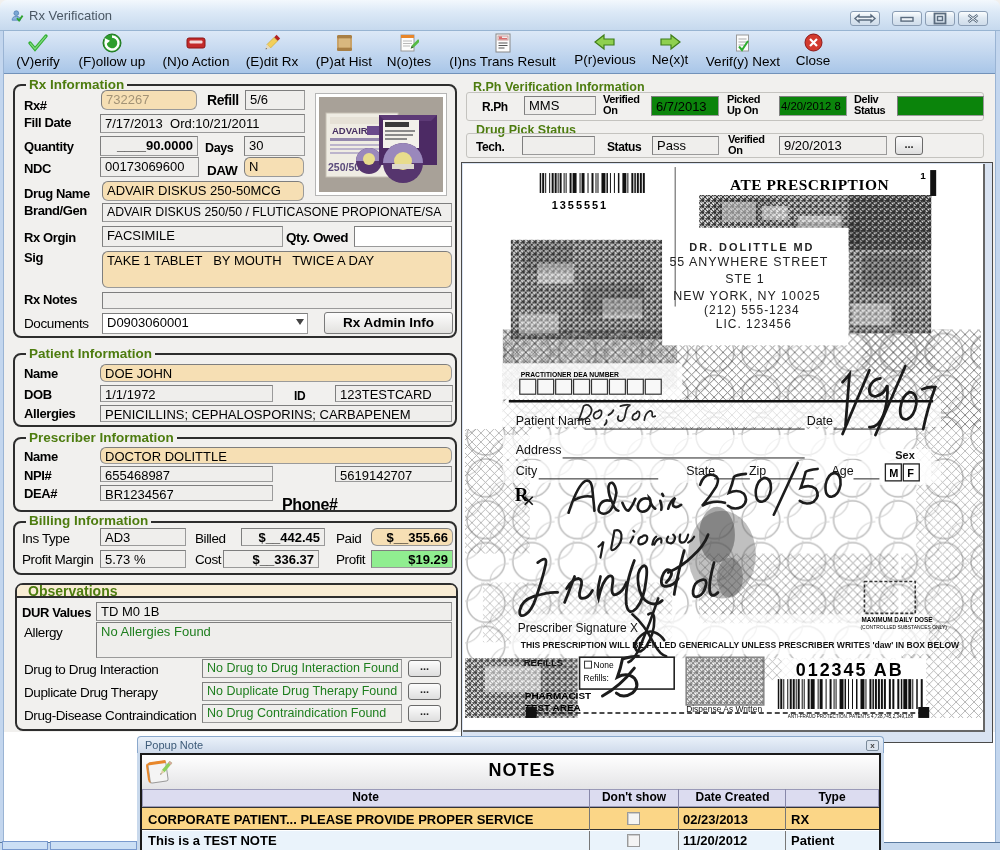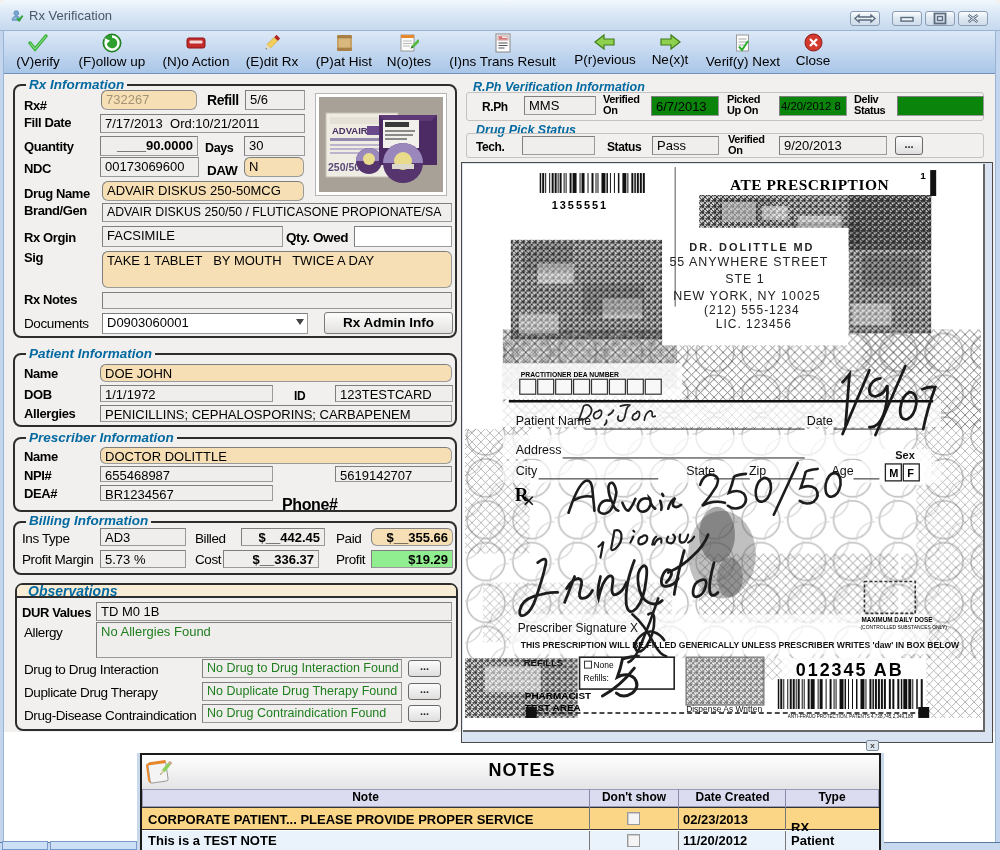--- a/index.html
+++ b/index.html
@@ -12,21 +12,21 @@
 #toolbar{left:0;top:31px;width:1000px;height:43px;background:linear-gradient(#dcE8f7 0%,#c6d9f0 45%,#a9c6e8 100%);border-bottom:1px solid #7292ba;}
 .tbi{top:33px;text-align:center;font-size:13.5px;color:#000;}
 .tbi .lbl{display:block;margin-top:1px;}
 .tbi svg{display:block;margin:0 auto;}
 
 #bleft{left:0;top:31px;width:4px;height:819px;background:#c3d6ee;border-right:1px solid #9ab4d4;}
 #bright{left:995px;top:31px;width:5px;height:819px;background:#c3d6ee;border-left:1px solid #9ab4d4;}
 #bbot{left:0;top:842px;width:1000px;height:8px;background:#c7d9ee;border-top:1px solid #5a7aa0;}
 
 .grp{border:2px solid #2d2d2d;border-radius:8px;background:#f1f0ee;}
-.gtitle{font-weight:bold;color:#0369a1;font-size:13.5px;background:#f1f0ee;padding:0 3px;font-style:italic;}
+.gtitle{font-weight:bold;color:#4d7c0f;font-size:13.5px;background:#f1f0ee;padding:0 3px;}
 .lab{font-size:13px;color:#000;font-weight:bold;white-space:nowrap;letter-spacing:-0.4px;}
 .lab2{font-size:13.5px;color:#000;white-space:nowrap;letter-spacing:-0.4px;}
 .fld{background:#efeeec;border:1px solid #9a9a9a;border-top-color:#7e7e7e;border-left-color:#7e7e7e;font-size:13px;color:#000;padding:1px 4px;white-space:nowrap;overflow:hidden;}
 .tan{background:#f6dfb4;border-radius:6px;}
 .grn{background:#0b840b;}
 .money{font-weight:bold;text-align:right;}
 .dots{border:1px solid #6a6a6a;border-radius:3px;background:linear-gradient(#fcfcfc,#dedede);text-align:center;font-weight:bold;font-size:11px;color:#222;line-height:11px;}
 .greentxt{color:#1e7e1e;}
 
 #popup{left:137px;top:736px;width:747px;height:114px;}
@@ -565,20 +565,21 @@
     <text x="62" y="549" font-size="10" font-weight="bold">TEST AREA</text>
     <rect x="224" y="495" width="78" height="48" fill="url(#xh)" opacity="0.62" stroke="#333" stroke-width="1.4"></rect>
     <text x="224" y="550" font-size="8.5" fill="#111">Dispense As Written</text>
     <line x1="65" y1="551" x2="466" y2="551" stroke="#111" stroke-width="1.6" stroke-dasharray="5 3"></line>
     <rect x="63" y="545" width="11" height="11" fill="#111"></rect>
     <rect x="457" y="545" width="11" height="11" fill="#111"></rect>
     <text x="326" y="556" font-size="4.6">ANTI-FRAUD PROTECTION. PATENTS 4,738,745,2,349,188</text>
   </svg>
   </div>
   <div id="popup" class="abs">
+    <div id="ptitle" class="abs">Popup Note</div>
     <div class="abs" style="left:729px;top:4px;width:13px;height:11px;border:1px solid #7a8a9a;border-radius:2px;background:#dce4ee;font-size:8px;line-height:9px;text-align:center;color:#444;font-weight:bold">x</div>
     <div class="abs" style="left:0;top:17px;width:747px;height:97px;background:#c9d9ec"></div>
     <div id="pbody" class="abs"></div>
     <div id="pcontent">
       <div class="abs" style="left:5px;top:19px;width:737px;height:34px;background:linear-gradient(#ffffff,#e4e4e6)"></div>
       <svg class="abs" style="left:8px;top:21px" width="28" height="29" viewBox="0 0 28 29">
         <g transform="rotate(-8 14 15)">
             <rect x="4" y="5" width="18" height="20" rx="2" fill="#f4f4f4" stroke="#9a9a9a"></rect>
             <path d="M4 7 Q3 5 6 4 L22 4 L22 7 Z" fill="#e8872a"></path>
             <path d="M4 5 L4 25 Q2 24 2 21 L2 8 Q2 5 4 5 Z" fill="#e8872a"></path>
@@ -596,21 +597,21 @@
       <div class="abs" style="left:452px;top:54px;width:90px;text-align:center;font-size:12px;font-weight:bold">Don't show</div>
       <div class="abs" style="left:452px;top:53px;width:1px;height:18px;background:#8888aa"></div>
       <div class="abs" style="left:542px;top:54px;width:107px;text-align:center;font-size:12px;font-weight:bold">Date Created</div>
       <div class="abs" style="left:541px;top:53px;width:1px;height:18px;background:#8888aa"></div>
       <div class="abs" style="left:649px;top:54px;width:92px;text-align:center;font-size:12px;font-weight:bold">Type</div>
       <div class="abs" style="left:648px;top:53px;width:1px;height:18px;background:#8888aa"></div>
       <div class="abs" style="left:5px;top:71px;width:737px;height:23px;background:#fbd687;border-top:1px solid #333;border-bottom:1px solid #333"></div>
       <div class="abs" style="left:11px;top:76px;font-size:13px;font-weight:bold">CORPORATE PATIENT... PLEASE PROVIDE PROPER SERVICE</div>
       <div class="abs" style="left:490px;top:76px;width:13px;height:13px;background:#f4f4f4;border:1px solid #9a9a9a;box-shadow:inset 1px 1px 0 #ccc"></div>
       <div class="abs" style="left:546px;top:76px;font-size:13px;font-weight:bold">02/23/2013</div>
-      <div class="abs" style="left:654px;top:84px;font-size:13px;font-weight:bold">RX</div>
+      <div class="abs" style="left:654px;top:76px;font-size:13px;font-weight:bold">RX</div>
       <div class="abs" style="left:452px;top:71px;width:1px;height:23px;background:#777"></div>
       <div class="abs" style="left:541px;top:71px;width:1px;height:23px;background:#777"></div>
       <div class="abs" style="left:648px;top:71px;width:1px;height:23px;background:#777"></div>
       <div class="abs" style="left:5px;top:95px;width:737px;height:19px;background:#eaf3fb"></div>
       <div class="abs" style="left:11px;top:97px;font-size:13px;font-weight:bold">This is a TEST NOTE</div>
       <div class="abs" style="left:490px;top:98px;width:13px;height:13px;background:#f4f4f4;border:1px solid #9a9a9a;box-shadow:inset 1px 1px 0 #ccc"></div>
       <div class="abs" style="left:546px;top:97px;font-size:13px;font-weight:bold">11/20/2012</div>
       <div class="abs" style="left:654px;top:97px;font-size:13px;font-weight:bold">Patient</div>
       <div class="abs" style="left:452px;top:95px;width:1px;height:19px;background:#777"></div>
       <div class="abs" style="left:541px;top:95px;width:1px;height:19px;background:#777"></div>

